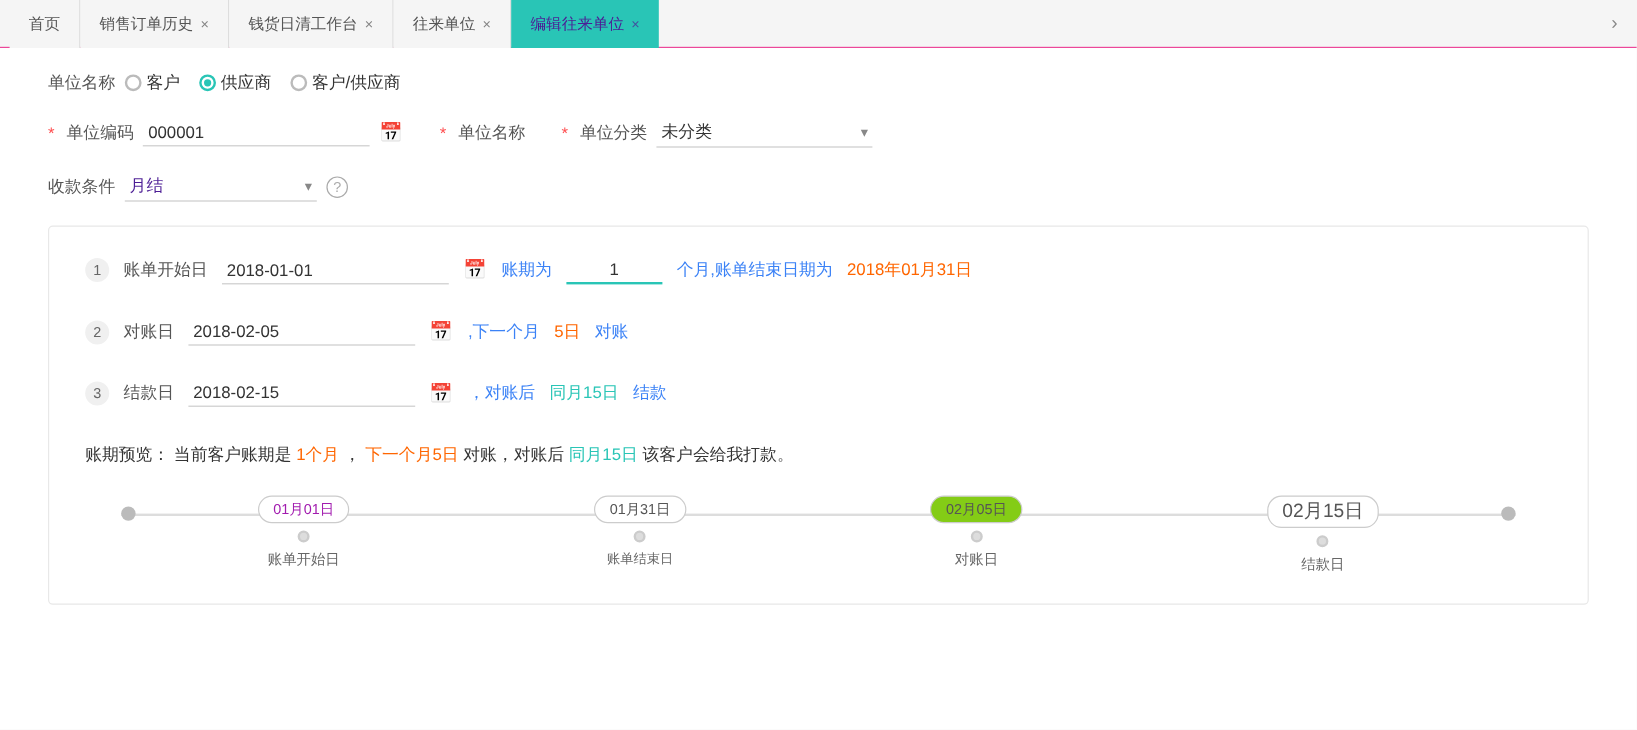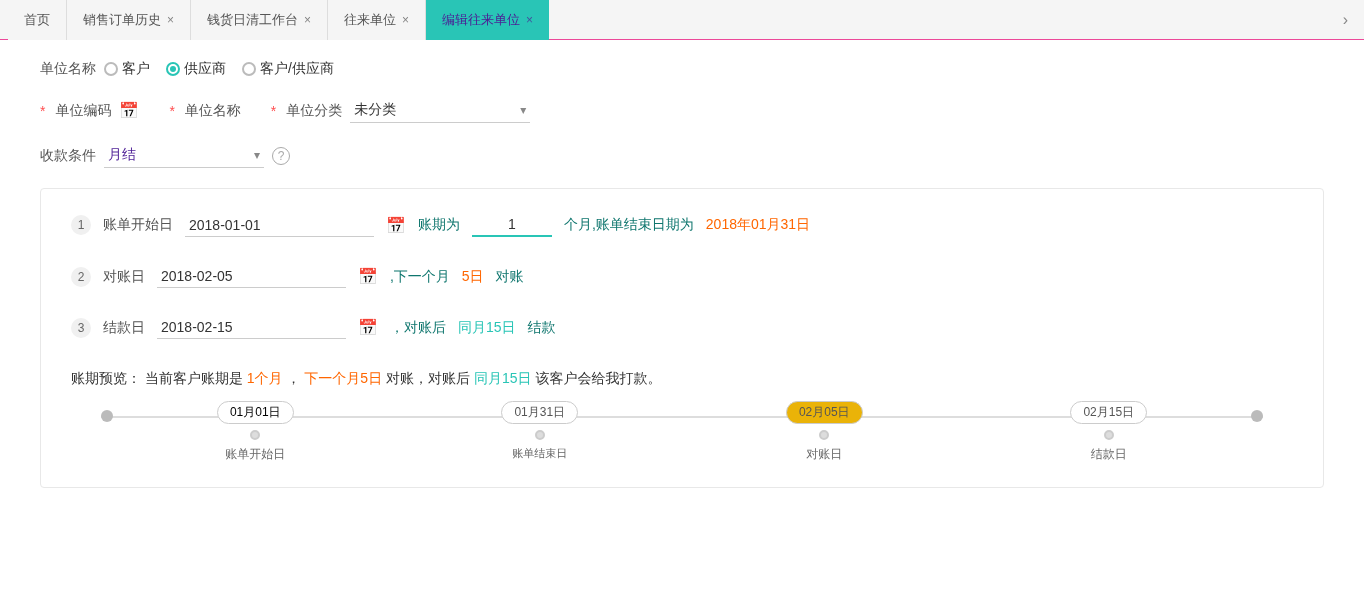--- a/index.html
+++ b/index.html
@@ -209,36 +209,36 @@
       border: none;
       border-bottom: 2px solid #29c5b6;
       outline: none;
       padding: 3px 4px;
       font-size: 14px;
       width: 80px;
       color: #333;
       text-align: center;
     }
     .inline-text {
-      color: #0f766e;
+      color: #3b82f6;
     }
     .highlight-orange {
       color: #ff6600;
       font-weight: 500;
     }
     .highlight-teal {
       color: #29c5b6;
       font-weight: 500;
     }
 
     
     .preview-text {
       font-size: 14px;
       color: #333;
-      margin-bottom: 12px;
+      margin-bottom: 24px;
       line-height: 1.6;
     }
   </style>
 </head>
 <body>
 
 <div class="tabs-bar">
   <div class="tab">
     <span>首页</span>
   </div>
@@ -280,20 +280,21 @@
           <span>客户/供应商</span>
         </div>
       </div>
     </div>
   </div>
 
   <div class="form-row">
     <div class="form-field">
       <span class="required-star">*</span>
       <span class="form-label">单位编码</span>
+      <input class="form-input" type="text" value="000001" style="">
       <span class="cal-icon">📅</span>
     </div>
     <div class="form-field">
       <span class="required-star">*</span>
       <span class="form-label">单位名称</span>
     </div>
     <div class="form-field">
       <span class="required-star">*</span>
       <span class="form-label">单位分类</span>
       <div class="dropdown-field">
@@ -365,51 +366,51 @@
       <div style="display:flex; align-items:flex-start; width:100%; position:relative; z-index:1;">
 
         <div style="display:flex;flex-direction:column;align-items:center;gap:8px;">
           <div style="width:12px;height:12px;border-radius:50%;background:#bbb;margin-top:9px;"></div>
         </div>
 
         <div style="flex:1;display:flex;align-items:flex-start;padding-top:14px;">
           <div style="flex:1;height:2px;background:transparent;"></div>
         </div>
         <div style="display:flex;flex-direction:column;align-items:center;gap:6px;">
-          <div style="border:1px solid #ccc;border-radius:12px;padding:2px 12px;font-size:12px;color:#000000;background:#fff;white-space:nowrap;">01月01日</div>
+          <div style="border:1px solid #ccc;border-radius:12px;padding:2px 12px;font-size:12px;color:#a21caf;background:#fff;white-space:nowrap;">01月01日</div>
           <div style="width:10px;height:10px;border-radius:50%;background:#ddd;border:2px solid #ccc;"></div>
           <div style="font-size:12px;color:#666;white-space:nowrap;">账单开始日</div>
         </div>
 
         <div style="flex:2;display:flex;align-items:flex-start;padding-top:14px;">
           <div style="flex:1;height:2px;background:transparent;"></div>
         </div>
 
         <div style="display:flex;flex-direction:column;align-items:center;gap:6px;">
           <div style="border:1px solid #ccc;border-radius:12px;padding:2px 12px;font-size:12px;color:#555;background:#fff;white-space:nowrap;">01月31日</div>
           <div style="width:10px;height:10px;border-radius:50%;background:#ddd;border:2px solid #ccc;"></div>
           <div style="font-size:11px;color:#666;white-space:nowrap;">账单结束日</div>
         </div>
 
         <div style="flex:2;display:flex;align-items:flex-start;padding-top:14px;">
           <div style="flex:1;height:2px;background:transparent;"></div>
         </div>
 
         <div style="display:flex;flex-direction:column;align-items:center;gap:6px;">
-          <div style="border:1px solid #ccc;border-radius:12px;padding:2px 12px;font-size:12px;color:#555;background:#eab308;white-space:nowrap;">02月05日</div>
+          <div style="border:1px solid #ccc;border-radius:12px;padding:2px 12px;font-size:12px;color:#555;background:#84cc16;white-space:nowrap;">02月05日</div>
           <div style="width:10px;height:10px;border-radius:50%;background:#ddd;border:2px solid #ccc;"></div>
           <div style="font-size:12px;color:#666;white-space:nowrap;">对账日</div>
         </div>
 
         <div style="flex:2;display:flex;align-items:flex-start;padding-top:14px;">
           <div style="flex:1;height:2px;background:transparent;"></div>
         </div>
 
         <div style="display:flex;flex-direction:column;align-items:center;gap:6px;">
-          <div style="border:1px solid #ccc;border-radius:12px;padding:2px 12px;font-size:12px;color:#555;background:#fff;white-space:nowrap;">02月15日</div>
+          <div style="border:1px solid #ccc;border-radius:12px;padding:2px 12px;font-size:16px;color:#555;background:#fff;white-space:nowrap;">02月15日</div>
           <div style="width:10px;height:10px;border-radius:50%;background:#ddd;border:2px solid #ccc;"></div>
           <div style="font-size:12px;color:#666;white-space:nowrap;">结款日</div>
         </div>
 
         <div style="flex:1;display:flex;align-items:flex-start;padding-top:14px;">
           <div style="flex:1;height:2px;background:transparent;"></div>
         </div>
 
         <div style="display:flex;flex-direction:column;align-items:center;gap:8px;">
           <div style="width:12px;height:12px;border-radius:50%;background:#bbb;margin-top:9px;"></div>

